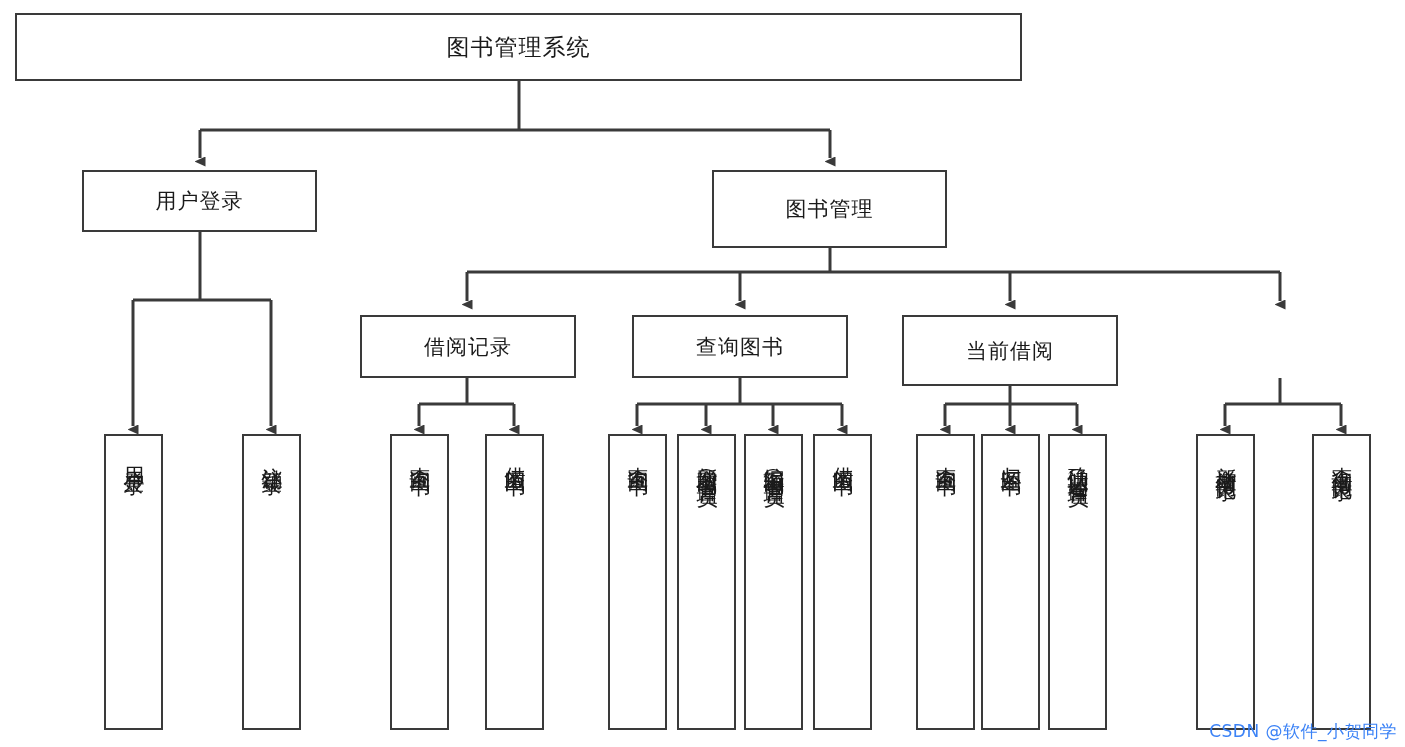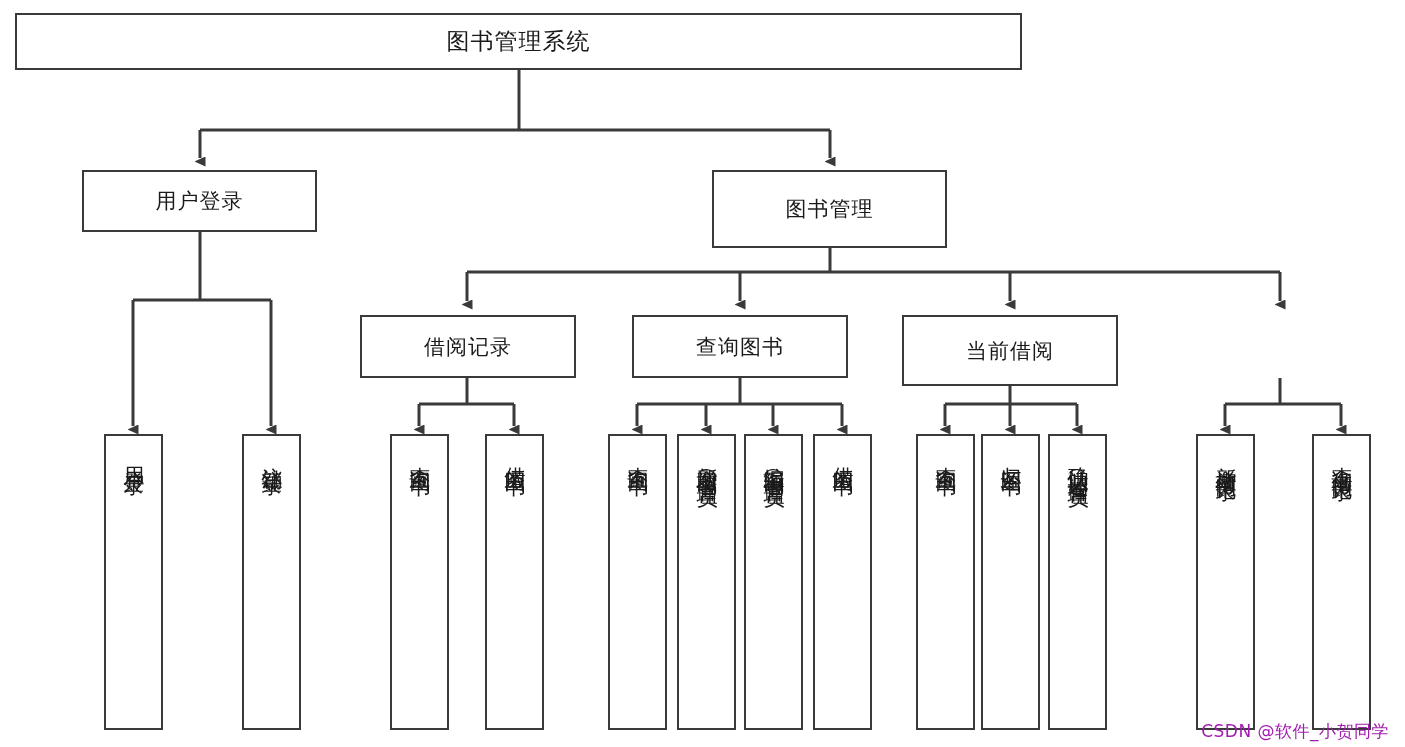--- a/index.html
+++ b/index.html
@@ -58,24 +58,24 @@
     letter-spacing: 3px;
     line-height: 1;
     white-space: nowrap;
   }
   .hlabel {
     white-space: nowrap;
     letter-spacing: 1px;
   }
   #watermark {
     position: absolute;
-    right: 16px;
+    right: 8px;
     bottom: 4px;
     font-size: 17px;
-    color: #a21caf;
+    color: #3b82f6;
     letter-spacing: 0.5px;
     z-index: 5;
     white-space: nowrap;
   }
 </style>
 </head>
 <body>
 
 <div id="canvas">
 
@@ -122,21 +122,21 @@
       <path d="M1010,404 L1010,426" marker-end="url(#arrow)"></path>
       <path d="M1077,404 L1077,426" marker-end="url(#arrow)"></path>
 
       <path d="M1280,378 L1280,404"></path>
       <path d="M1225,404 L1341,404"></path>
       <path d="M1225,404 L1225,426" marker-end="url(#arrow)"></path>
       <path d="M1341,404 L1341,426" marker-end="url(#arrow)"></path>
     </g>
   </svg>
 
-  <div class="node root" style="left:15px; top:13px; width:1007px; height:57px;">
+  <div class="node root" style="left:15px; top:13px; width:1007px; height:68px;">
     <span class="hlabel">图书管理系统</span>
   </div>
 
   <div class="node level1" style="left:82px; top:170px; width:235px; height:62px;">
     <span class="hlabel">用户登录</span>
   </div>
   <div class="node level1" style="left:712px; top:170px; width:235px; height:78px;">
     <span class="hlabel">图书管理</span>
   </div>
 

